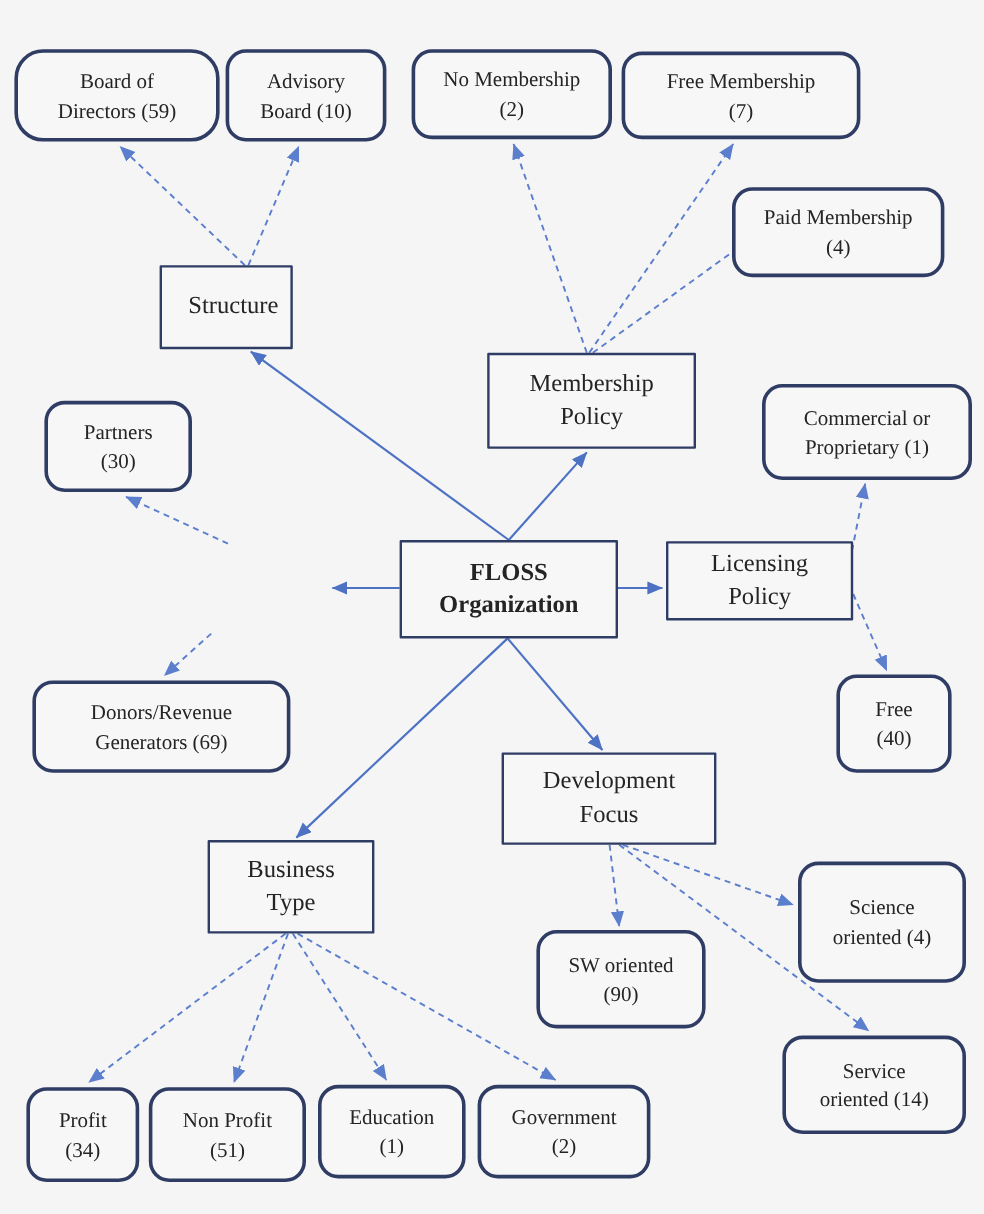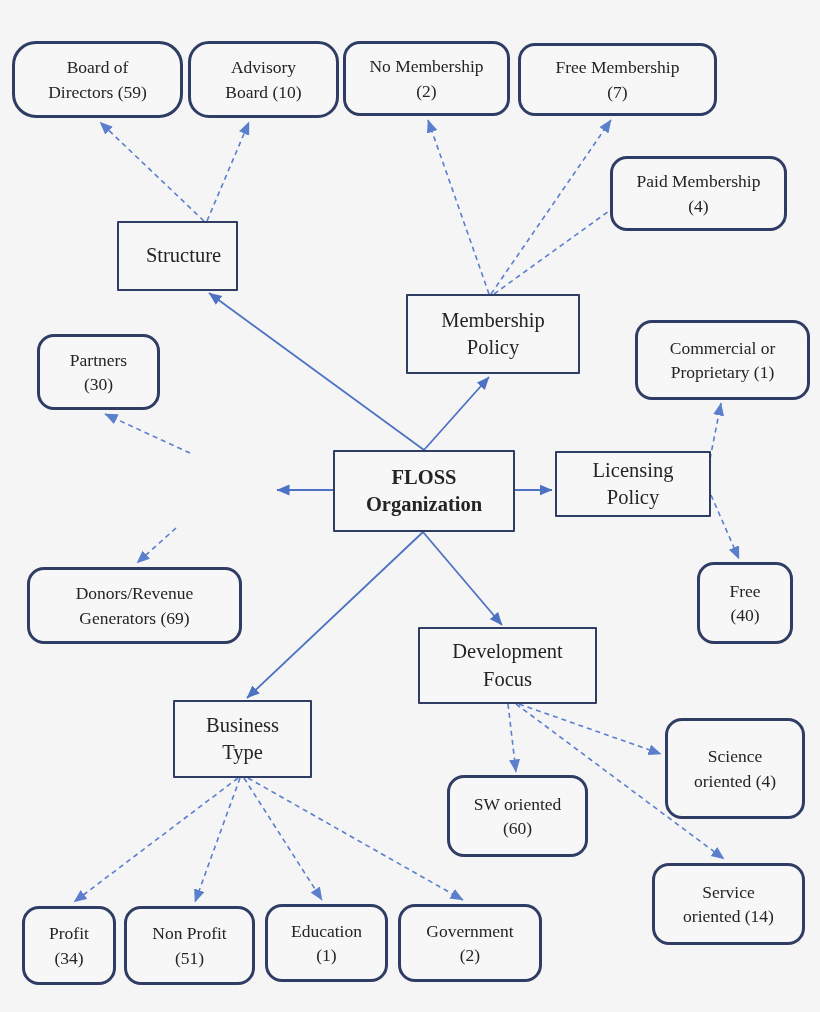--- a/index.html
+++ b/index.html
@@ -23,25 +23,25 @@
   }
   .node .lbl{white-space:pre-line;display:block;}
   .round{border:3px solid var(--navy);border-radius:17px;}
   .rect{border:2.5px solid var(--navy);border-radius:1px;}
   .leaf{font-size:17.5px;line-height:1.38;}
   .cat{font-size:20.5px;line-height:1.33;}
   .bold{font-weight:bold;}
 
   
   #n-board{left:12px;top:41px;width:171px;height:77px;border-radius:24px;}
-  #n-advisory{left:188px;top:41px;width:151px;height:77px;border-radius:21px;}
+  #n-advisory{left:188px;top:41px;width:134px;height:77px;}
   #n-nomem{left:343px;top:41px;width:167px;height:75px;}
   #n-freemem{left:518px;top:43px;width:199px;height:73px;}
   #n-paidmem{left:610px;top:156px;width:177px;height:75px;}
-  #n-structure{left:117px;top:221px;width:121px;height:70px;padding-left:12px;}
+  #n-structure{left:133px;top:221px;width:111px;height:70px;padding-left:12px;}
   #n-mempolicy{left:406px;top:294px;width:174px;height:80px;}
   #n-partners{left:37px;top:334px;width:123px;height:76px;}
   #n-commercial{left:635px;top:320px;width:175px;height:80px;}
   #n-sustain{left:97px;top:453px;width:176px;height:75px;}
   #n-floss{left:333px;top:450px;width:182px;height:82px;}
   #n-licensing{left:555px;top:451px;width:156px;height:66px;}
   #n-free{left:697px;top:562px;width:96px;height:82px;}
   #n-donors{left:27px;top:567px;width:215px;height:77px;}
   #n-devfocus{left:418px;top:627px;width:179px;height:77px;}
   #n-bustype{left:173px;top:700px;width:139px;height:78px;}
@@ -124,21 +124,21 @@
   <div class="node round leaf" id="n-free">
       <span class="lbl">Free
 (40)</span>
     </div>
   <div class="node round leaf" id="n-donors">
       <span class="lbl">Donors/Revenue
 Generators (69)</span>
     </div>
   <div class="node round leaf" id="n-sw">
       <span class="lbl">SW oriented
-(60)</span>
+(90)</span>
     </div>
   <div class="node round leaf" id="n-science">
       <span class="lbl">Science
 oriented (4)</span>
     </div>
   <div class="node round leaf" id="n-service">
       <span class="lbl">Service
 oriented (14)</span>
     </div>
   <div class="node round leaf" id="n-profit">

